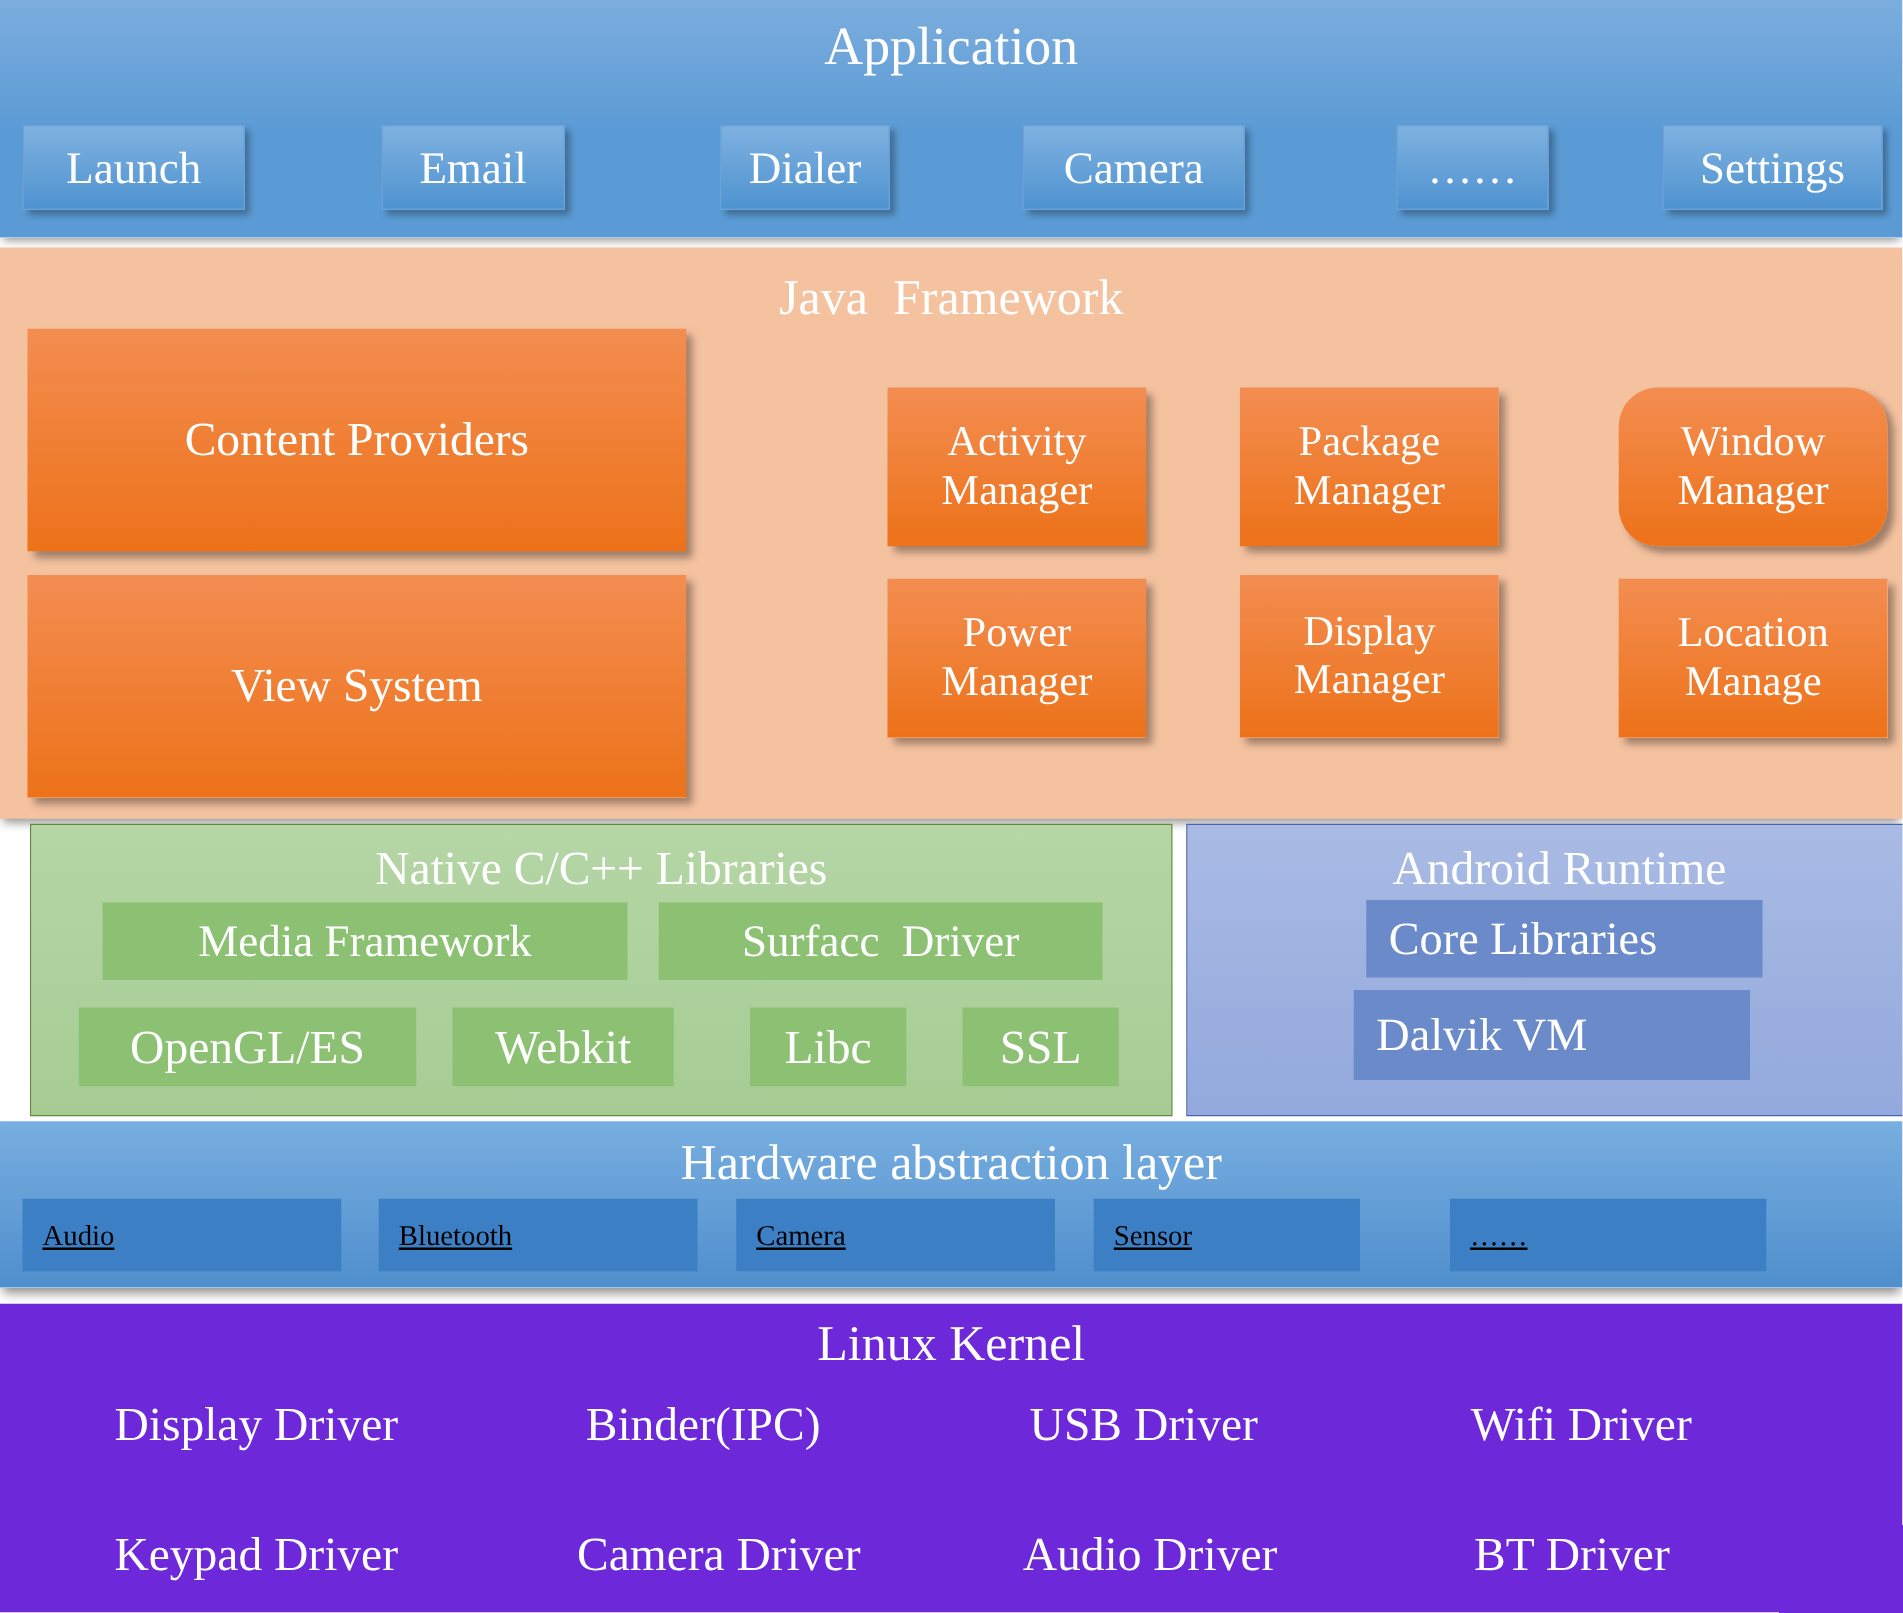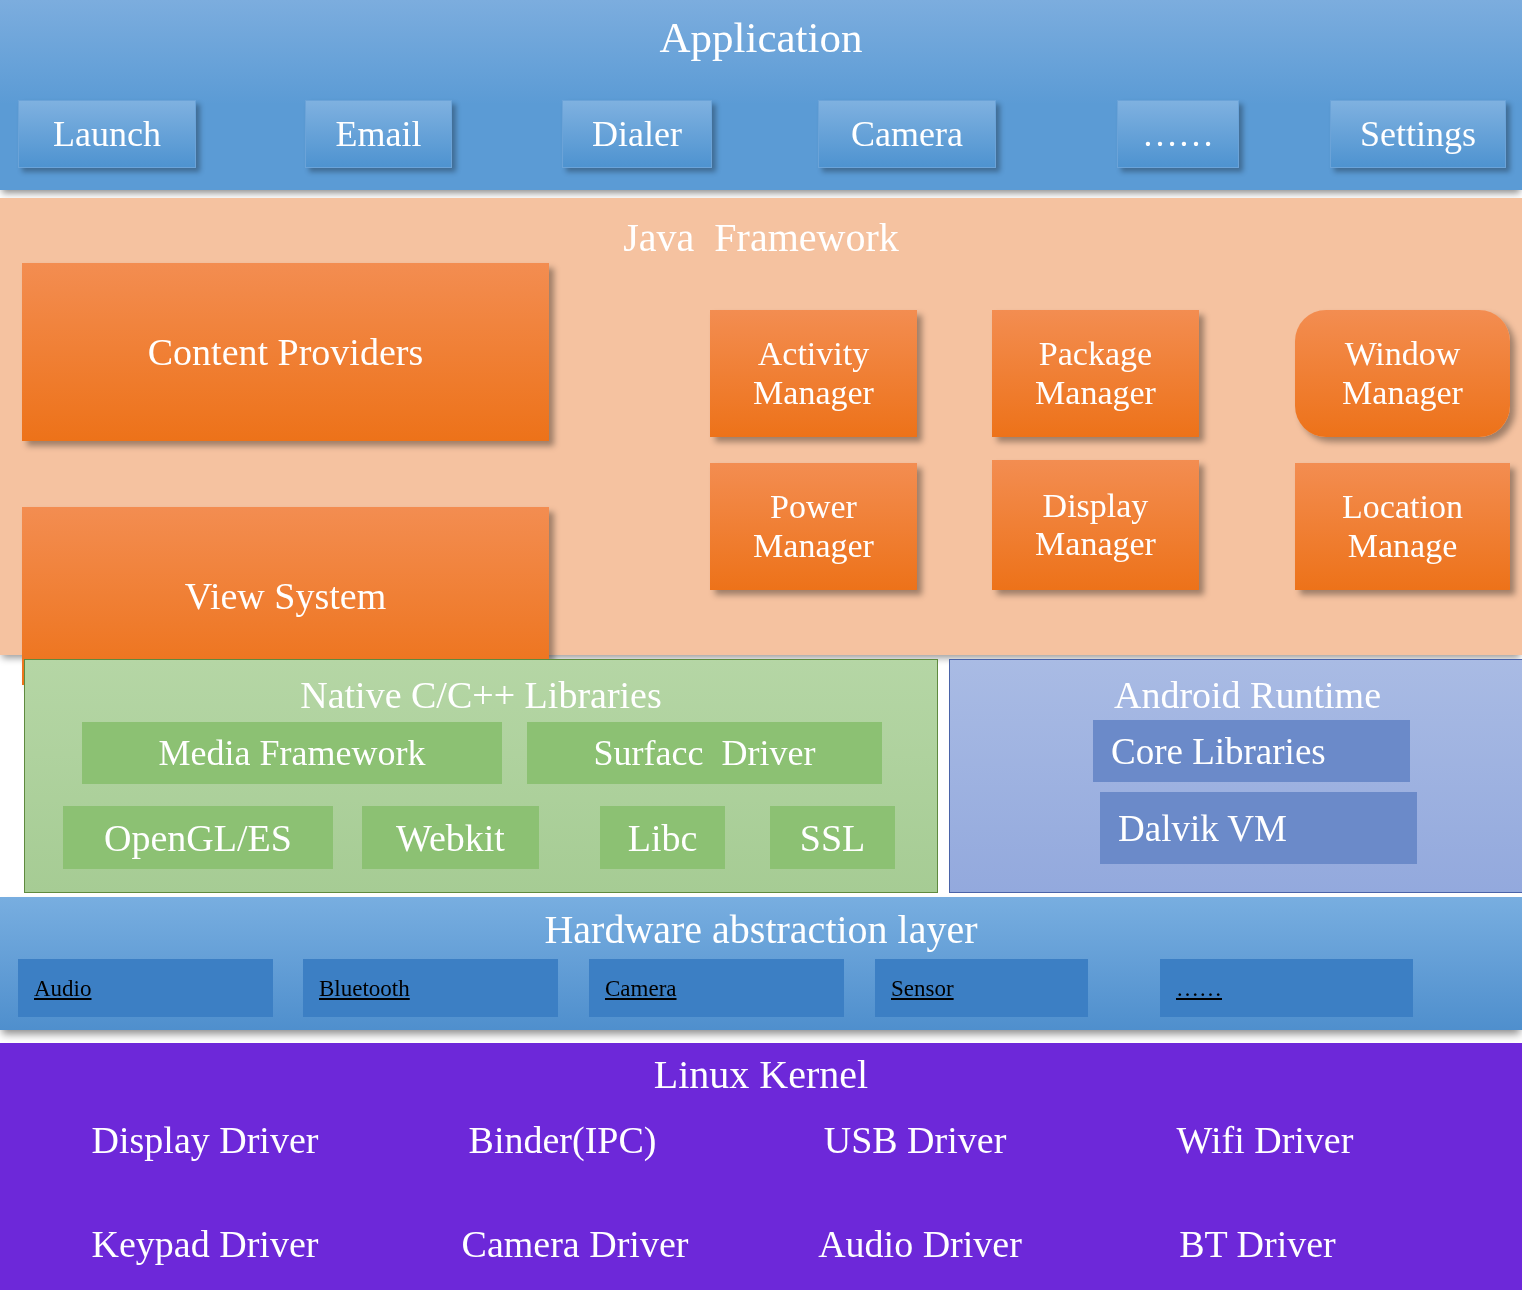--- a/index.html
+++ b/index.html
@@ -199,32 +199,32 @@
 </head>
 <body>
 
 <div id="stack">
 
   <div class="layer" id="layer-application">
     <div class="layer-title" id="application-title">Application</div>
     <div id="application-apps">
         <div class="app-btn" style="left: 18px; width: 178px;">Launch</div>
         <div class="app-btn" style="left: 305px; width: 147px;">Email</div>
-        <div class="app-btn" style="left: 562px; width: 150px;">Dialer</div>
+        <div class="app-btn" style="left: 576px; width: 136px;">Dialer</div>
         <div class="app-btn" style="left: 818px; width: 178px;">Camera</div>
         <div class="app-btn" style="left: 1117px; width: 122px;">……</div>
         <div class="app-btn" style="left: 1330px; width: 176px;">Settings</div>
       </div>
   </div>
 
   <div class="layer" id="layer-java">
     <div class="layer-title" id="java-title">Java  Framework</div>
     <div id="java-left-boxes">
         <div class="orange-box orange-big" style="left: 22px; top: 65px; width: 527px; height: 178px;">Content Providers</div>
-        <div class="orange-box orange-big" style="left: 22px; top: 262px; width: 527px; height: 178px; margin-top: 47px;">View System</div>
+        <div class="orange-box orange-big" style="left: 22px; top: 262px; width: 527px; height: 178px;">View System</div>
       </div>
     <div id="java-manager-boxes">
         <div class="orange-box orange-small" style="left: 710px; top: 112px; width: 207px; height: 127px;">Activity
 Manager</div>
         <div class="orange-box orange-small" style="left: 992px; top: 112px; width: 207px; height: 127px;">Package
 Manager</div>
         <div class="orange-box orange-small" style="left: 1295px; top: 112px; width: 215px; height: 127px; border-radius: 31px;">Window
 Manager</div>
         <div class="orange-box orange-small" style="left: 710px; top: 265px; width: 207px; height: 127px;">Power
 Manager</div>
@@ -246,21 +246,21 @@
           <div class="green-box" style="left: 337px; top: 146px; width: 177px; height: 63px; font-size: 38px;">Webkit</div>
           <div class="green-box" style="left: 575px; top: 146px; width: 125px; height: 63px; font-size: 38px;">Libc</div>
           <div class="green-box" style="left: 745px; top: 146px; width: 125px; height: 63px; font-size: 38px;">SSL</div>
         </div>
     </div>
 
     <div id="panel-runtime">
       <div class="layer-title" id="runtime-title">Android Runtime</div>
       <div id="runtime-boxes">
           <div class="runtime-box" style="left: 143px; top: 60px; width: 317px; height: 62px;">Core Libraries</div>
-          <div class="runtime-box" style="left: 150px; top: 132px; width: 317px; height: 72px;">Dalvik VM</div>
+          <div class="runtime-box" style="left: 133px; top: 132px; width: 317px; height: 72px;">Dalvik VM</div>
         </div>
     </div>
 
   </div>
 
   <div class="layer" id="layer-hal">
     <div class="layer-title" id="hal-title">Hardware abstraction layer</div>
     <div id="hal-boxes">
         <div class="hal-box" style="left: 18px; width: 255px;">Audio</div>
         <div class="hal-box" style="left: 303px; width: 255px;">Bluetooth</div>

